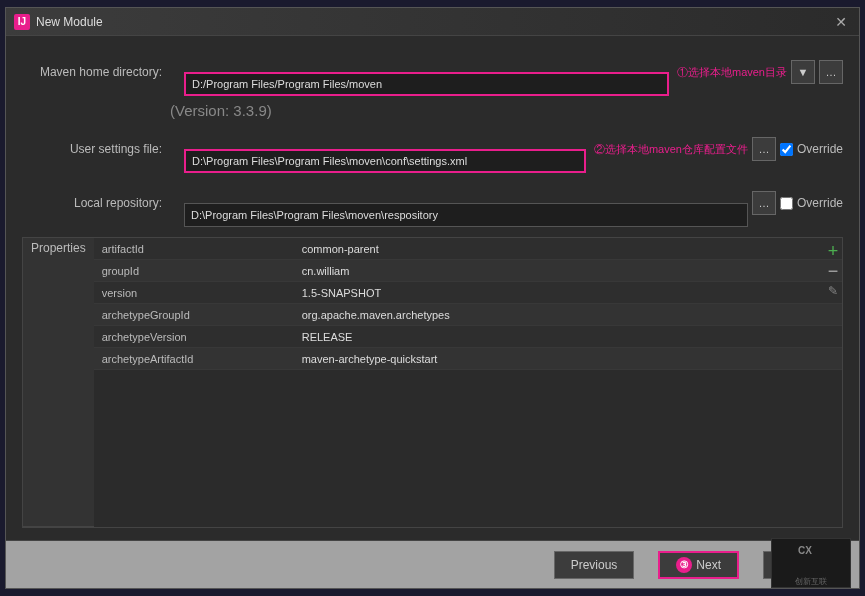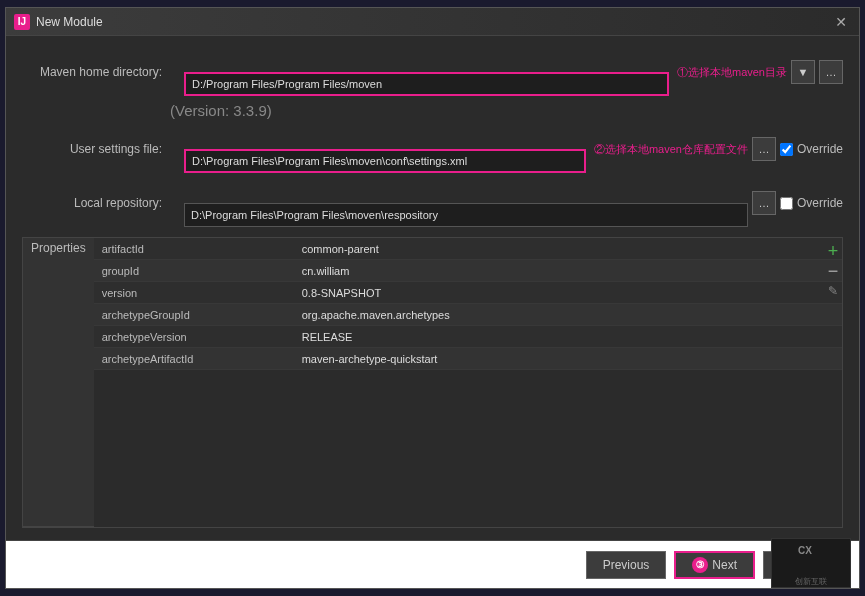--- a/index.html
+++ b/index.html
@@ -224,27 +224,27 @@
       align-items: center;
       justify-content: center;
       line-height: 1;
     }
 
     .prop-action-btn.minus { color: #aaa; }
     .prop-action-btn.edit { color: #888; font-size: 12px; }
 
     .dialog-footer {
       height: 48px;
-      background: #ffffff;
+      background: #a3a3a3;
       border-top: 1px solid #444;
       display: flex;
       align-items: center;
       justify-content: flex-end;
       padding: 0 16px;
-      gap: 8px;
+      gap: 24px;
     }
 
     .footer-btn {
       height: 28px;
       min-width: 80px;
       background: #3c3c3c;
       border: 1px solid #666;
       color: #ccc;
       cursor: pointer;
       font-size: 12px;
@@ -356,21 +356,21 @@
         <div class="prop-row">
           <span class="prop-key">artifactId</span>
           <span class="prop-value">common-parent</span>
         </div>
         <div class="prop-row">
           <span class="prop-key">groupId</span>
           <span class="prop-value">cn.william</span>
         </div>
         <div class="prop-row">
           <span class="prop-key">version</span>
-          <span class="prop-value">0.8-SNAPSHOT</span>
+          <span class="prop-value">1.5-SNAPSHOT</span>
         </div>
         <div class="prop-row">
           <span class="prop-key">archetypeGroupId</span>
           <span class="prop-value">org.apache.maven.archetypes</span>
         </div>
         <div class="prop-row">
           <span class="prop-key">archetypeVersion</span>
           <span class="prop-value">RELEASE</span>
         </div>
         <div class="prop-row">

